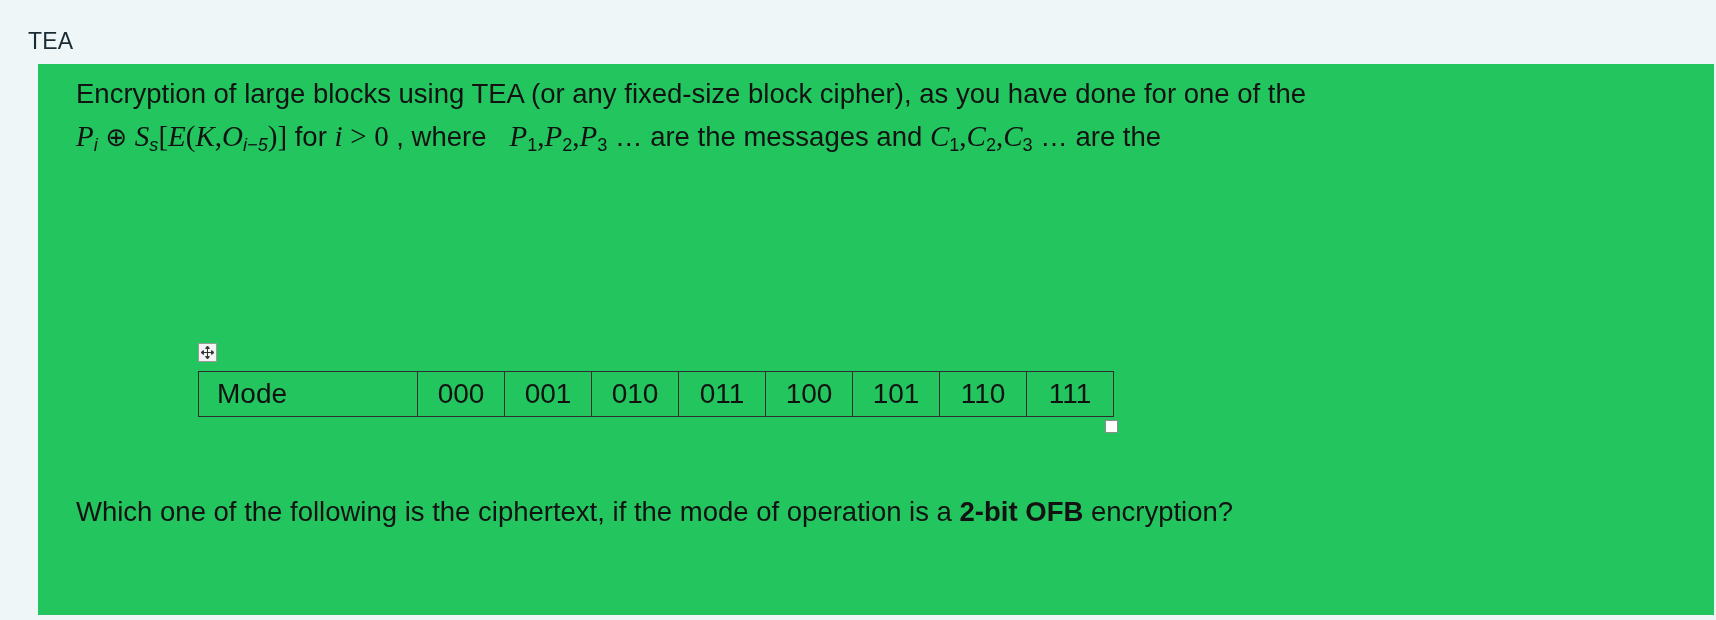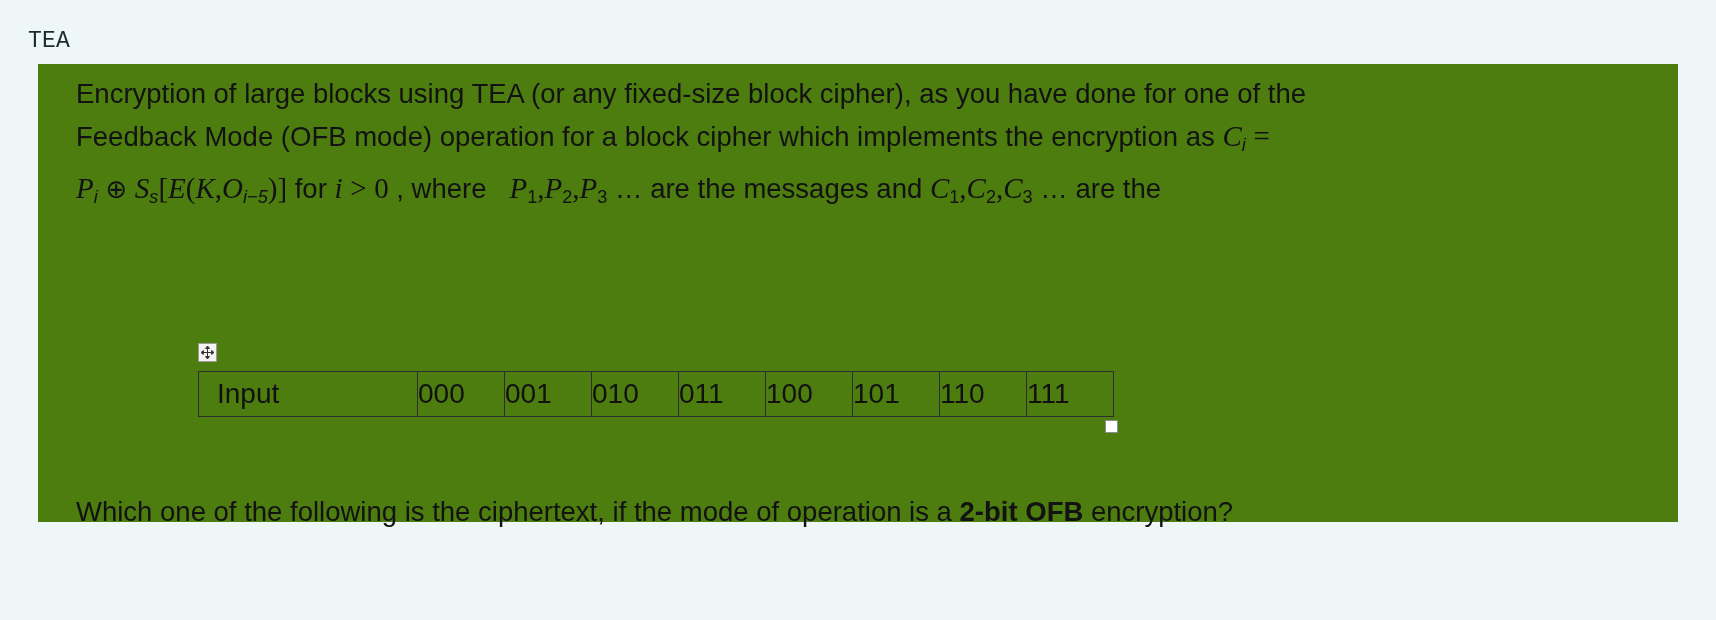--- a/index.html
+++ b/index.html
@@ -20,29 +20,29 @@
     background: #eef6f8;
   }
   .section-title {
     position: absolute;
     left: 28px;
     top: 30px;
     font-size: 23px;
     line-height: 1;
     color: #1b2b33;
     letter-spacing: 0.2px;
-    font-family: Liberation Mono, monospace;
   }
   .card {
     position: absolute;
     left: 38px;
     top: 64px;
     width: 1640px;
-    height: 458px;
-    background: #4d7c0f;
+    height: 551px;
+    background: #22c55e;
+    padding-left: 36px;
   }
   .body-copy {
     position: absolute;
     left: 38px;
     top: 8px;
     width: 1562px;
     font-size: 27.5px;
     line-height: 43px;
     color: #121212;
     text-align: justify;
@@ -109,21 +109,21 @@
   .move-handle svg { display: block; }
   table.cipher {
     border-collapse: collapse;
     table-layout: fixed;
   }
   table.cipher td {
     border: 1.5px solid #2e2e2e;
     height: 44px;
     font-size: 28px;
     color: #111;
-    text-align: left;
+    text-align: center;
     padding: 0;
     font-family: "Liberation Sans", sans-serif;
   }
   table.cipher td.rowhead {
     width: 200px;
     text-align: left;
     padding-left: 18px;
   }
   table.cipher td.val { width: 86px; }
   .resize-handle {
@@ -158,27 +158,20 @@
 
   <div class="card">
 
     <div class="body-copy">
 
       <span class="ln just">
         <span>Encryption of large blocks using TEA (or any fixed-size block cipher), as you have done for one of the</span>
       </span>
 
 
-      <span class="ln just">
-        <span>Feedback Mode (OFB mode) operation for a block cipher which implements the encryption as</span>
-        <span>
-          <span class="mi">C</span><sub>i</sub>
-          <span class="mu">=</span>
-        </span>
-      </span>
 
       <span class="ln just">
         <span>
           <span class="mi">P</span><sub>i</sub>
           <span class="op">⊕</span>
           <span class="mi">S</span><sub>s</sub><span class="mu">[</span><span class="mi">E</span><span class="mu">(</span><span class="mi">K</span><span class="mu">,</span><span class="mi">O</span><sub>i−5</sub><span class="mu">)</span><span class="mu">]</span>
           <span>for</span>
           <span class="mi">i</span>
           <span class="mu">&gt;</span>
           <span class="mnum">0</span>
@@ -213,21 +206,21 @@
             <polygon points="6.5,13 4.6,10.6 8.4,10.6"></polygon>
             <polygon points="0,6.5 2.4,4.6 2.4,8.4"></polygon>
             <polygon points="13,6.5 10.6,4.6 10.6,8.4"></polygon>
           </g>
         </svg>
       </div>
 
       <table class="cipher">
         <tbody>
           <tr>
-            <td class="rowhead">Input</td>
+            <td class="rowhead">Mode</td>
             <td class="val">000</td>
             <td class="val">001</td>
             <td class="val">010</td>
             <td class="val">011</td>
             <td class="val">100</td>
             <td class="val">101</td>
             <td class="val">110</td>
             <td class="val">111</td>
           </tr>
         </tbody>

